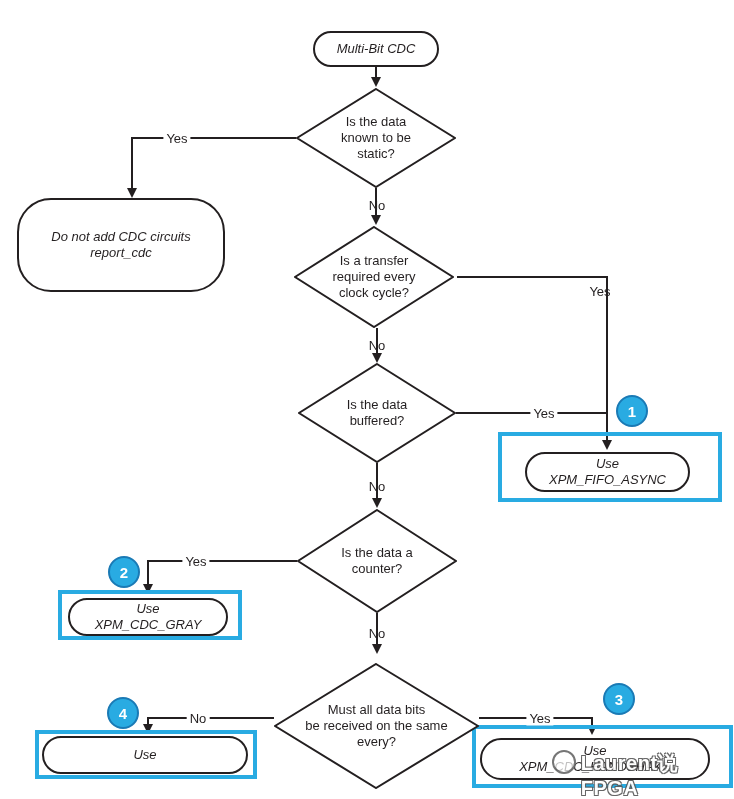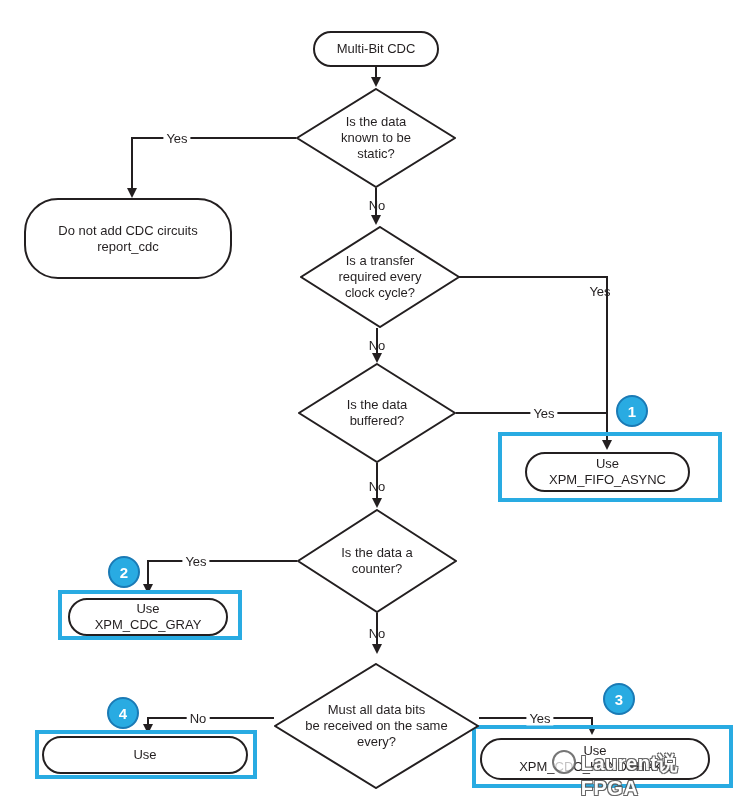--- a/index.html
+++ b/index.html
@@ -1,21 +1,21 @@
 <!DOCTYPE html>
 <html style="--line: #231f20; --highlight: #29abe2; --badge-fill: #29abe2; --badge-border: #1a7ab5; --badge-text: #ffffff; --background: #ffffff;"><head>
 <meta charset="utf-8">
 <style>
   html,body{margin:0;padding:0;background:#fff;}
   .canvas{position:relative;width:734px;height:799px;background:var(--background,#fff);
           font-family:"Liberation Sans",sans-serif;color:var(--line,#231f20);overflow:hidden;}
   .edges{position:absolute;left:0;top:0;z-index:1;color:var(--line,#231f20);}
   .node{position:absolute;display:flex;align-items:center;justify-content:center;
         text-align:center;font-size:13px;line-height:16px;}
-  .stadium{border:2px solid var(--line,#231f20);border-radius:999px;background:#fff;z-index:3;box-sizing:border-box;}
+  .stadium{border:2px solid var(--line,#231f20);border-radius:999px;background:#fff;z-index:3;box-sizing:border-box;font-style:italic;}
   .diamond{z-index:3;text-align:center;}
   .diamond svg{position:absolute;left:0;top:0;}
   .dtext{position:relative;z-index:1;}
   .elabel{position:absolute;transform:translate(-50%,-50%);font-size:13px;z-index:4;white-space:nowrap;}
   .onliner{background:#fff;padding:0 3px;}
   .hlbox{position:absolute;border:4px solid var(--highlight,#29abe2);z-index:2;box-sizing:border-box;}
   .badge{position:absolute;width:28px;height:28px;border-radius:50%;box-sizing:content-box;
          background:var(--badge-fill,#29abe2);border:2px solid var(--badge-border,#1a7ab5);
          color:var(--badge-text,#ffffff);font-weight:bold;font-size:15px;
          display:flex;align-items:center;justify-content:center;z-index:5;}
@@ -77,28 +77,28 @@
     <svg width="160" height="100">
         <polygon points="80,1 159,50 80,99 1,50" fill="#fff" stroke="currentColor" stroke-width="2"></polygon>
       </svg>
     <div class="dtext">
       <div>Is the data</div>
       <div>known to be</div>
       <div>static?</div>
     </div>
   </div>
 
-  <div class="node stadium" style="left:24px;top:198px;width:208px;height:81px;border-radius:34px;">
+  <div class="node stadium" style="left:17px;top:198px;width:208px;height:94px;border-radius:34px;">
     <div>
       <div>Do not add CDC circuits</div>
       <div>report_cdc</div>
     </div>
   </div>
 
-  <div class="node diamond" style="left:300px;top:226px;width:160px;height:102px;">
+  <div class="node diamond" style="left:294px;top:226px;width:160px;height:102px;">
     <svg width="160" height="102">
         <polygon points="80,1 159,51 80,101 1,51" fill="#fff" stroke="currentColor" stroke-width="2"></polygon>
       </svg>
     <div class="dtext">
       <div>Is a transfer</div>
       <div>required every</div>
       <div>clock cycle?</div>
     </div>
   </div>
 

